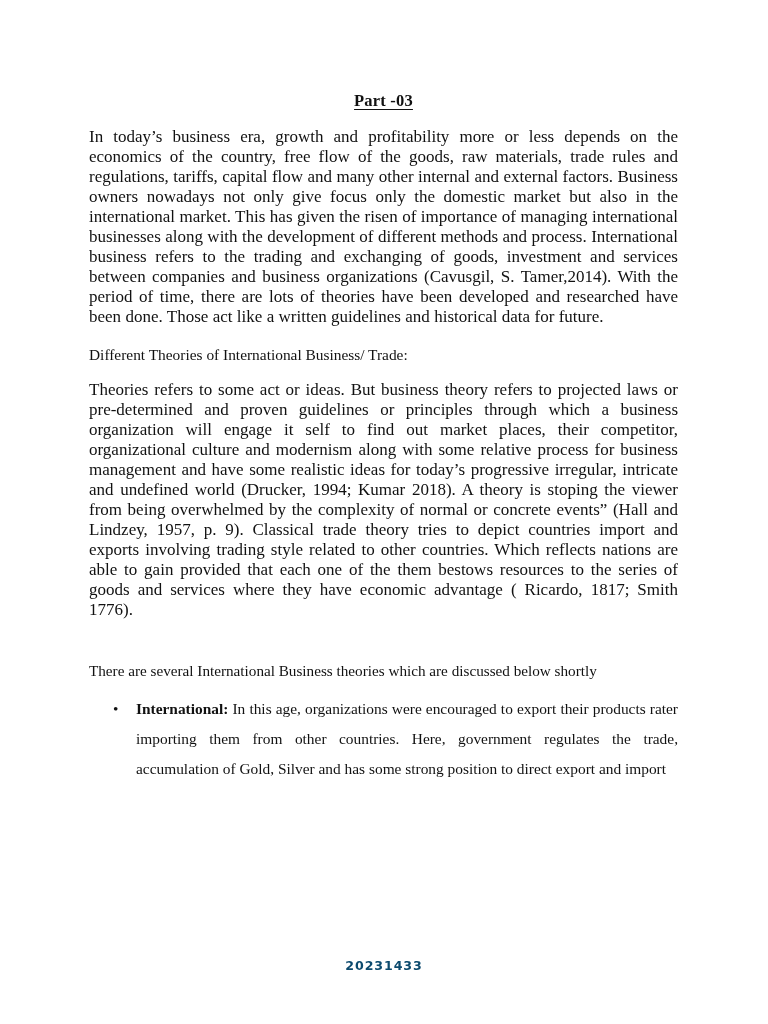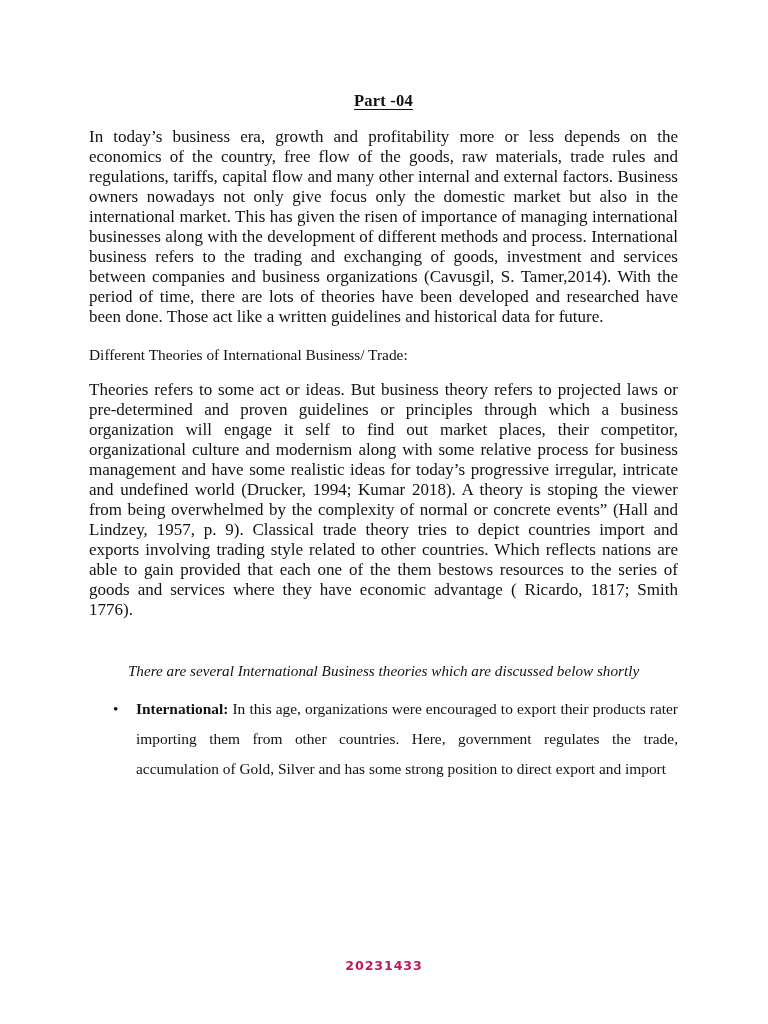--- a/index.html
+++ b/index.html
@@ -51,22 +51,21 @@
     margin: 13px 0 10px 0;
     font-size: 15.4px;
     line-height: 30.2px;
     font-weight: normal;
     text-align: left;
   }
   p.intro-line {
     margin: 36px 0 8px 0;
     font-size: 15.2px;
     line-height: 30px;
-    text-align: center;
-    font-style: italic;
+    text-align: left;
   }
   ul.theory-list {
     margin: 0;
     padding: 0;
     list-style: none;
   }
   ul.theory-list li {
     position: relative;
     margin: 0;
     padding-left: 47px;
@@ -88,31 +87,31 @@
   .footer {
     position: absolute;
     left: 0;
     top: 958px;
     width: 768px;
     text-align: center;
     font-family: "DejaVu Sans", "Liberation Sans", sans-serif;
     font-weight: bold;
     font-size: 12.6px;
     letter-spacing: 0.9px;
-    color: #be185d;
+    color: #0c4a6e;
   }
 </style>
 </head>
 <body>
 
 <div class="page">
 
   <div class="content">
 
-    <div class="doc-title"><span>Part -04</span></div>
+    <div class="doc-title"><span>Part -03</span></div>
 
     <p class="body-para last-in-block">In today’s business era, growth and profitability more or less depends on the economics of the country, free flow of the goods, raw materials, trade rules and regulations, tariffs, capital flow and many other internal and external factors. Business owners nowadays not only give focus only the domestic market but also in the international market. This has given the risen of importance of managing international businesses along with the development of different methods and process. International business refers to the trading and exchanging of goods, investment and services between companies and business organizations (Cavusgil, S. Tamer,2014). With the period of time, there are lots of theories have been developed and researched have been done. Those act like a written guidelines and historical data for future.</p>
 
     <h2 class="section-heading">Different Theories of International Business/ Trade:</h2>
 
     <p class="body-para last-in-block">Theories refers to some act or ideas. But business theory refers to projected laws or pre-determined and proven guidelines or principles through which a business organization will engage it self to find out market places, their competitor, organizational culture and modernism along with some relative process for business management and have some realistic ideas for today’s progressive irregular, intricate and undefined world (Drucker, 1994;  Kumar 2018). A theory  is stoping the viewer from being overwhelmed by the complexity of normal or concrete events” (Hall and Lindzey, 1957, p. 9).  Classical trade theory tries to depict countries import and exports involving trading style related to other countries. Which reflects nations are able to gain provided that each one of the them bestows resources to the series of goods and services where they have economic advantage ( Ricardo, 1817; Smith 1776).</p>
 
     <p class="intro-line">There are several International Business theories which are discussed below shortly</p>
 
     <ul class="theory-list">

